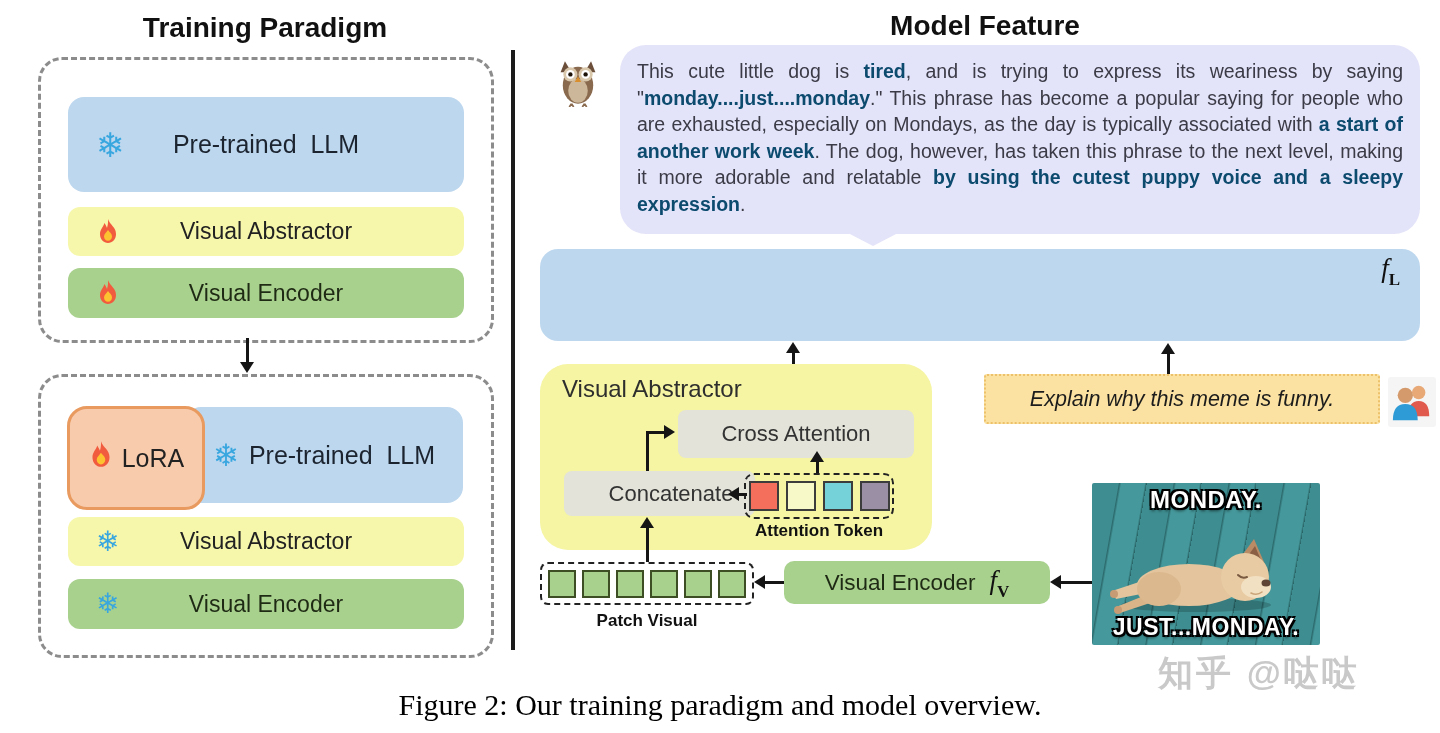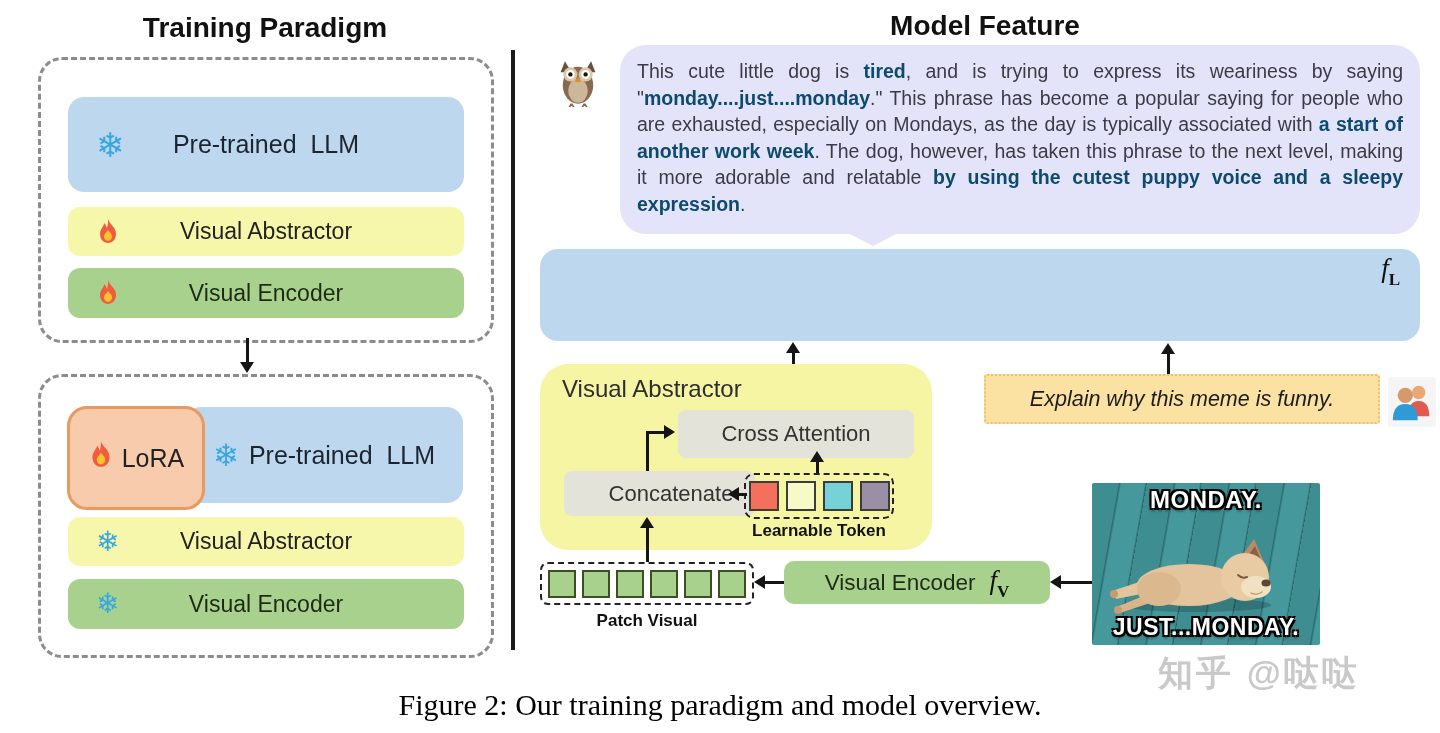--- a/index.html
+++ b/index.html
@@ -177,21 +177,21 @@
     <div class="ln" style="left:646px;top:431px;width:20px;height:3px;"></div>
     <div class="head head-right" style="left:664px;top:425px;"></div>
   </div>
 
   <div class="abs dash" style="left:744px;top:473px;width:150px;height:46px;gap:7px;">
     <div class="token" style="background:#f4705c"></div>
     <div class="token" style="background:#f7f9c8"></div>
     <div class="token" style="background:#74d2d8"></div>
     <div class="token" style="background:#9b8fa5"></div>
   </div>
-  <div class="abs minilbl" style="left:740px;top:521px;width:158px;">Learnable Token</div>
+  <div class="abs minilbl" style="left:740px;top:521px;width:158px;">Attention Token</div>
 
   <div>
     <div class="ln" style="left:816px;top:459px;width:3px;height:14px;"></div>
     <div class="head head-up" style="left:810px;top:451px;"></div>
   </div>
   <div>
     <div class="ln" style="left:739px;top:493px;width:8px;height:3px;"></div>
     <div class="head head-left" style="left:728px;top:487px;"></div>
   </div>
 

